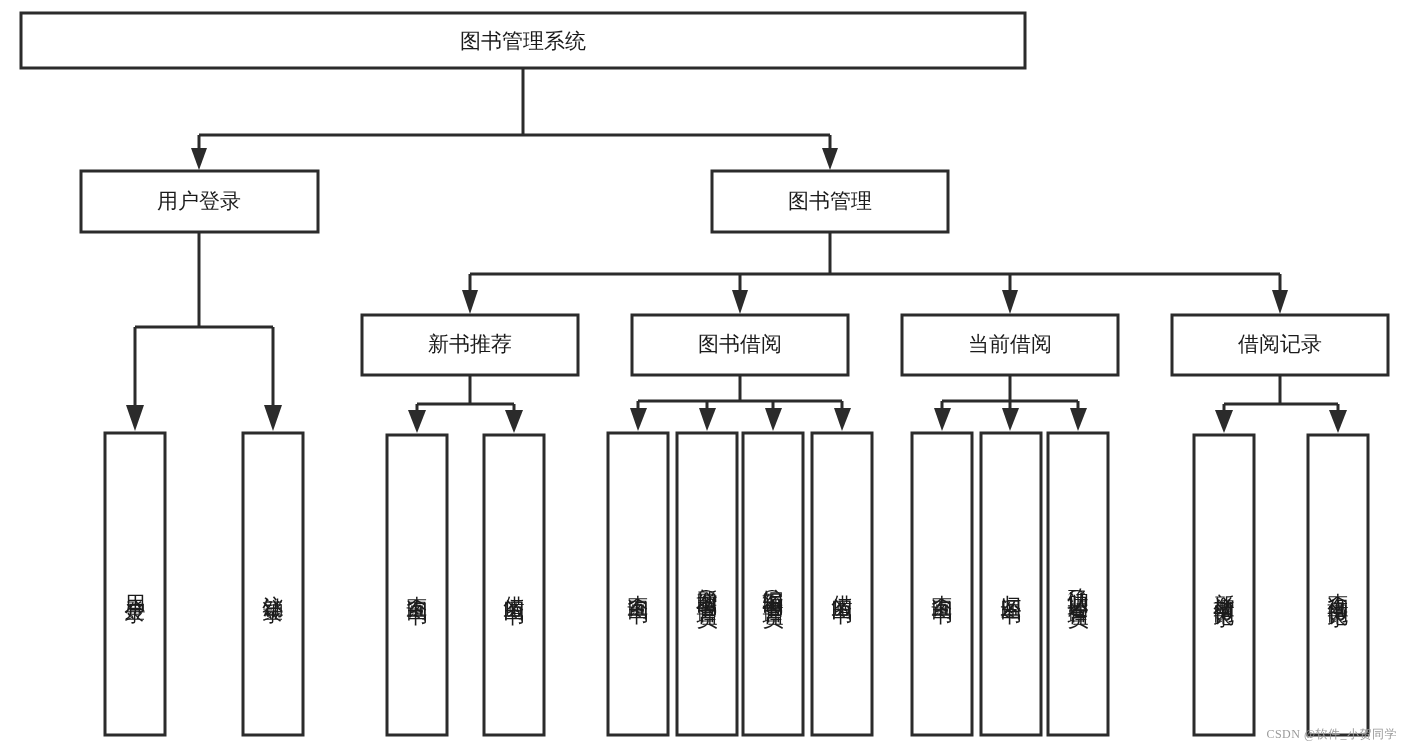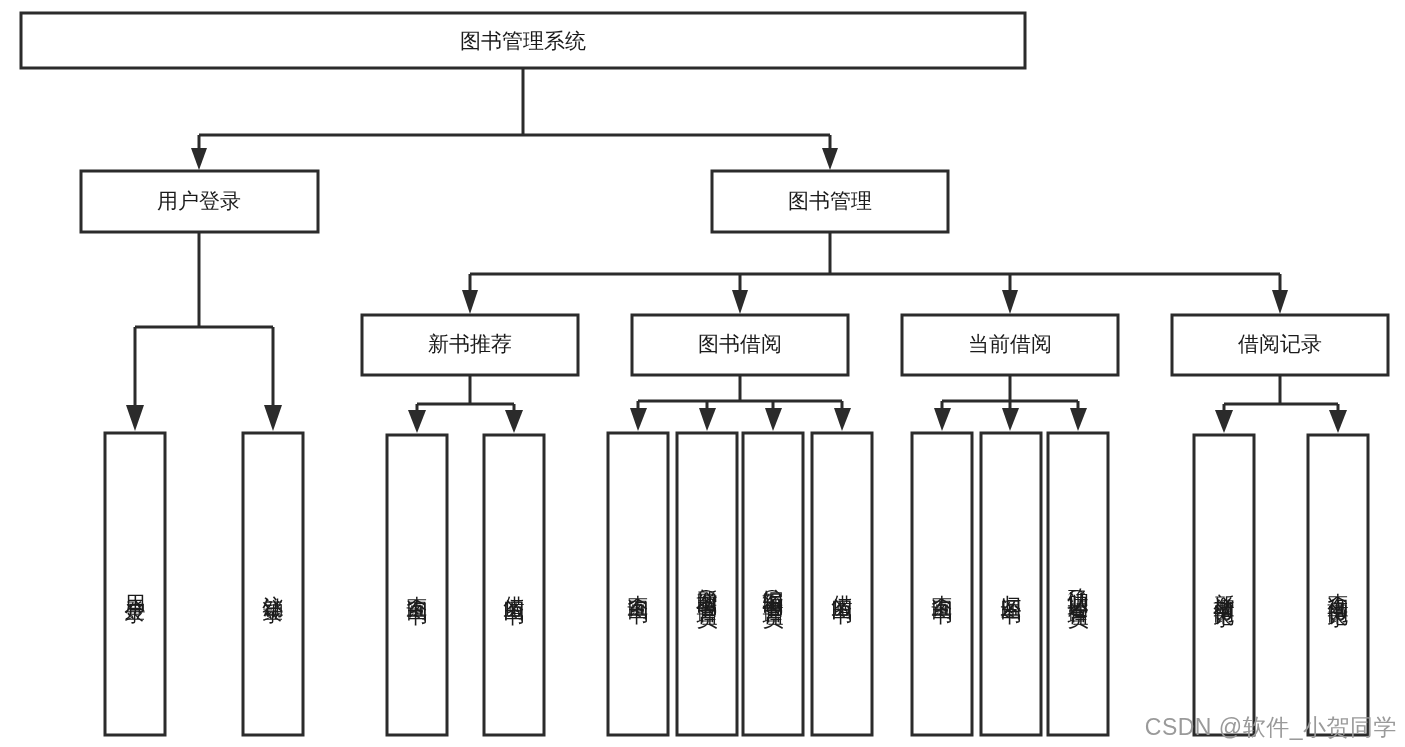--- a/index.html
+++ b/index.html
@@ -62,22 +62,22 @@
     font-size: 21px;
     line-height: 1.05;
     letter-spacing: 3px;
     color: #1b1b1b;
     white-space: nowrap;
   }
   .watermark {
     position: absolute;
     right: 8px;
     bottom: 4px;
-    font-family: Liberation Sans, sans-serif;
-    font-size: 23px;
+    font-family: Liberation Serif, serif;
+    font-size: 12px;
     color: #9a9a9a;
     letter-spacing: 0.5px;
     user-select: none;
     pointer-events: none;
   }
 </style>
 </head>
 <body>
 
 <div id="diagram-root">

